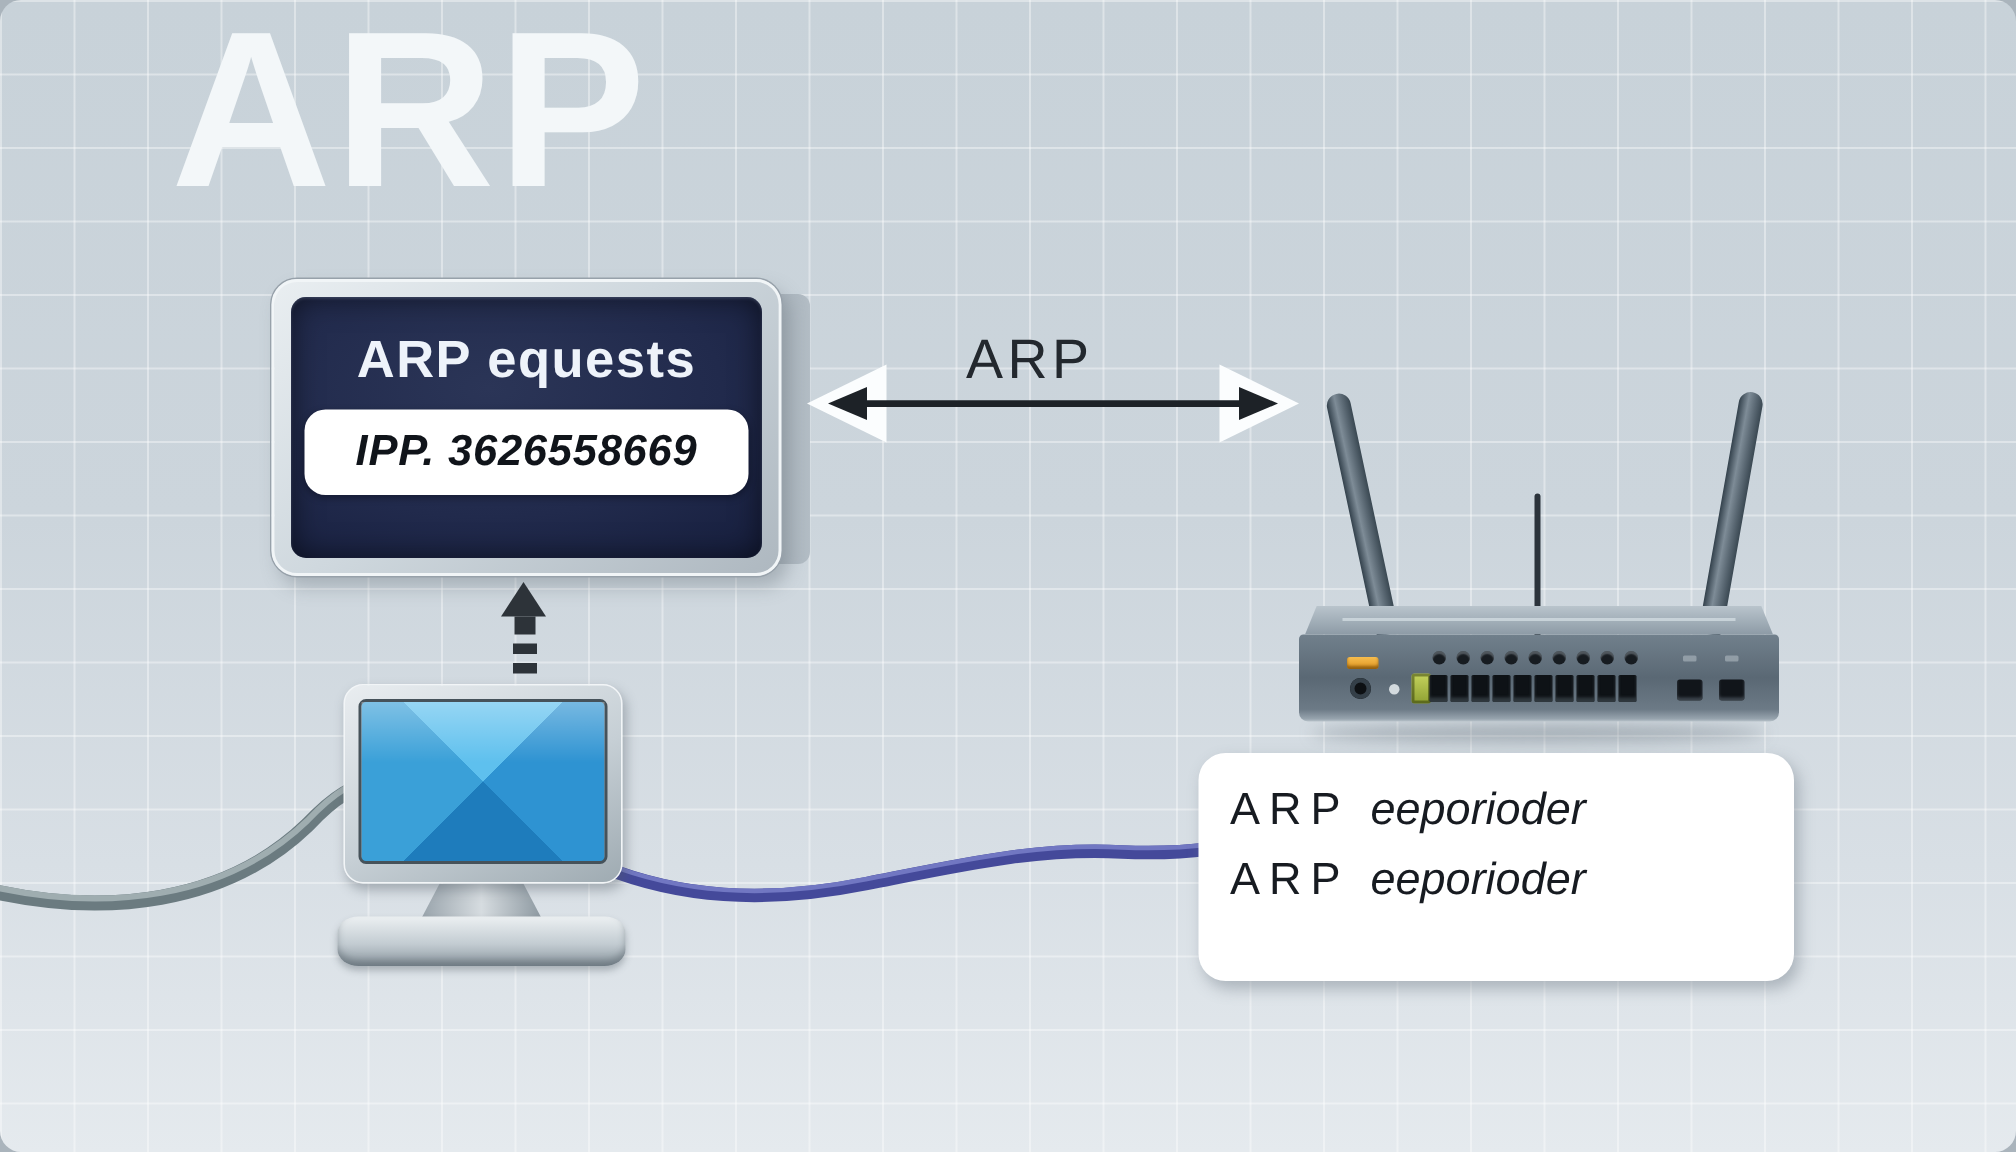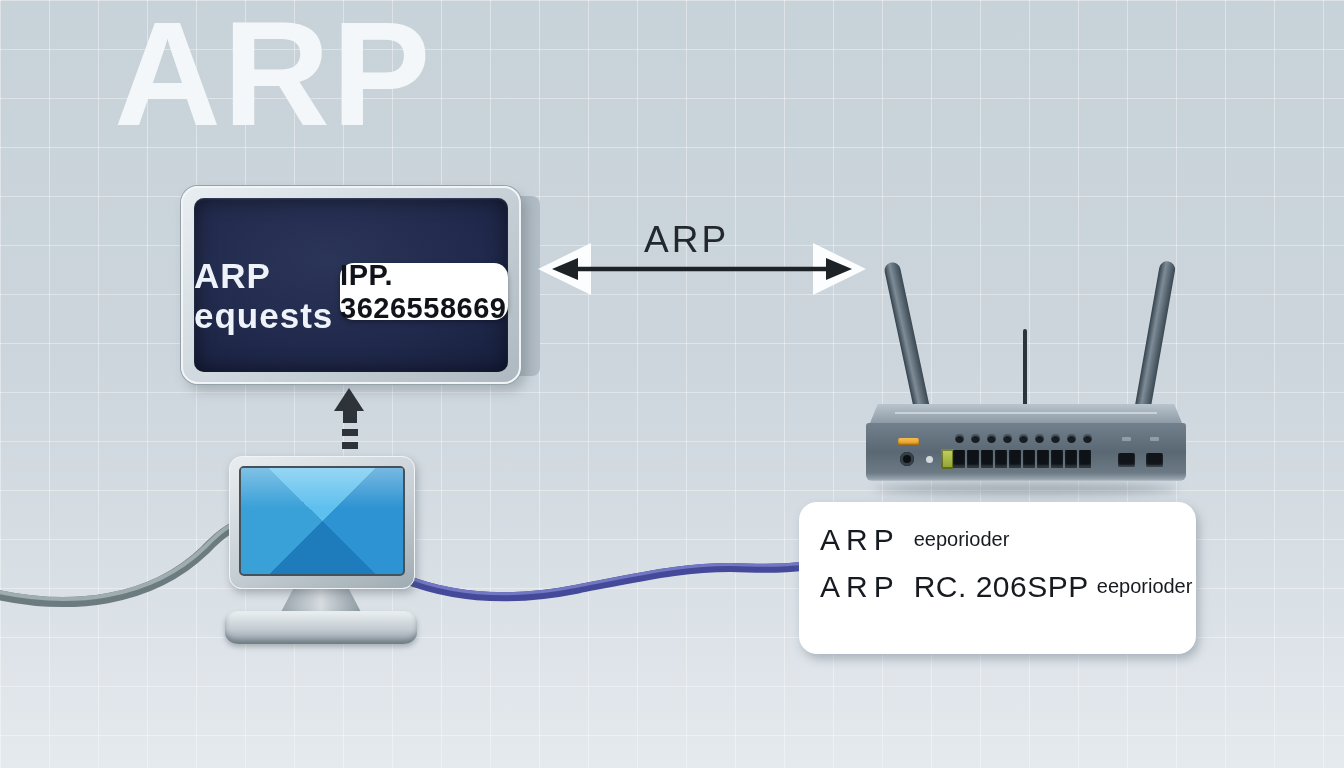--- a/index.html
+++ b/index.html
@@ -4,46 +4,48 @@
 <style>
   html,body{margin:0;padding:0;background:#aab4bc;}
   *{box-sizing:border-box;font-family:"Liberation Sans",sans-serif;}
   .stage{
     position:relative;width:1344px;height:768px;overflow:hidden;
     background-image:
       linear-gradient(rgba(255,255,255,.38) 1.5px, transparent 1.5px),
       linear-gradient(90deg, rgba(255,255,255,.38) 1.5px, transparent 1.5px),
       linear-gradient(180deg,#c8d2d9 0%,#ccd5dc 45%,#d8dfe5 75%,#e5eaee 100%);
     background-size:49px 49px,49px 49px,100% 100%;
+    border-radius:14px;
   }
   
   .big-title{
     position:absolute;left:114px;top:0px;font-size:148px;font-weight:800;
     letter-spacing:2px;color:#f3f7f9;line-height:1.0;
   }
   
   .panel-shadow{position:absolute;left:500px;top:196px;width:40px;height:180px;
     background:linear-gradient(90deg,#a2acb5,#b3bdc5);border-radius:8px;}
   .panel-frame{
     position:absolute;left:181px;top:186px;width:340px;height:198px;border-radius:17px;
     background:linear-gradient(140deg,#e9eef1 0%,#cfd8de 45%,#aeb8c0 100%);
     border:2px solid #f1f5f7;
     box-shadow:0 0 0 1px #97a1aa, 5px 7px 12px rgba(95,105,115,.35);
   }
   .panel-screen{
     position:absolute;left:11px;top:10px;right:11px;bottom:10px;border-radius:10px;
     background:radial-gradient(130% 130% at 42% 35%, var(--panel-screen-navy,#2b3557) 0%, #212a4c 38%, #161e3d 68%, #0f1630 100%);
     box-shadow:inset 0 0 20px rgba(0,0,0,.55), inset 0 1px 2px rgba(150,165,210,.4);
-    display:flex;flex-direction:row;align-items:center;
+    display:flex;flex-direction:column;align-items:center;
   }
   .panel-heading{margin-top:22px;font-size:35px;font-weight:700;letter-spacing:1px;color:#eef3fa;}
   .ip-pill{
-    margin-top:13px;width:260px;height:57px;background:#ffffff;border-radius:14px;
+    margin-top:13px;width:296px;height:57px;background:#ffffff;border-radius:14px;
     display:flex;align-items:center;justify-content:center;
     box-shadow:0 2px 5px rgba(0,0,10,.35);
+    font-style:italic;
   }
   .ip-pill span{font-size:29px;font-weight:700;color:#10141a;letter-spacing:0.5px;}
   
   .arp-link-label{position:absolute;left:644px;top:219px;font-size:37px;color:#23282e;letter-spacing:3px;}
   svg.overlay{position:absolute;left:0;top:0;width:1344px;height:768px;pointer-events:none;}
   .white-head{fill:#fbfdfe;}
   .black-line{stroke:var(--arrow-dark,#1d2227);stroke-width:4.5;fill:none;}
   .black-head{fill:var(--arrow-dark,#1d2227);}
   .cable-gray-core{stroke:var(--cable-gray,#6b7b80);stroke-width:10;fill:none;stroke-linecap:round;}
   .cable-gray-hi{stroke:#9fadb0;stroke-width:4;fill:none;stroke-linecap:round;}
@@ -103,21 +105,21 @@
   .up-arrow .head{width:0;height:0;border-left:15px solid transparent;border-right:15px solid transparent;
     border-bottom:23px solid #2d3339;}
   .up-arrow .shaft{width:14px;height:12px;background:#2d3339;margin:0 auto;}
   .up-arrow .dash{width:16px;height:7px;background:#2d3339;margin:6px auto 0;}
   
   .infocard{position:absolute;left:799px;top:502px;width:397px;height:152px;border-radius:18px;
     background:#ffffff;box-shadow:3px 5px 10px rgba(110,122,132,.45);padding:14px 0 0 21px;}
   .info-line{height:47px;display:flex;align-items:center;white-space:nowrap;color:#171b21;}
   .info-line .proto{font-size:30px;letter-spacing:6px;margin-right:14px;}
   .info-line .code{font-size:30px;letter-spacing:0.5px;margin-right:8px;}
-  .info-line .note{font-size:20px;letter-spacing:0px;}
+  .info-line .note{font-size:30px;letter-spacing:0px;font-style:italic;}
 </style>
 </head>
 <body>
 
 <div class="stage">
 
   <div class="big-title">ARP</div>
 
   <svg class="overlay" viewBox="0 0 1344 768">
     <path class="cable-gray-core" d="M -6 594 C 70 611 150 603 205 550 C 223 531 236 523 252 522"></path>
@@ -201,18 +203,17 @@
     <div class="dash"></div>
   </div>
 
   <div class="infocard">
     <div class="info-line">
       <span class="proto">ARP</span>
       <span class="note">eeporioder</span>
     </div>
     <div class="info-line">
       <span class="proto">ARP</span>
-      <span class="code">RC. 206SPP</span>
       <span class="note">eeporioder</span>
     </div>
   </div>
 
 </div>
 
 </body></html>

